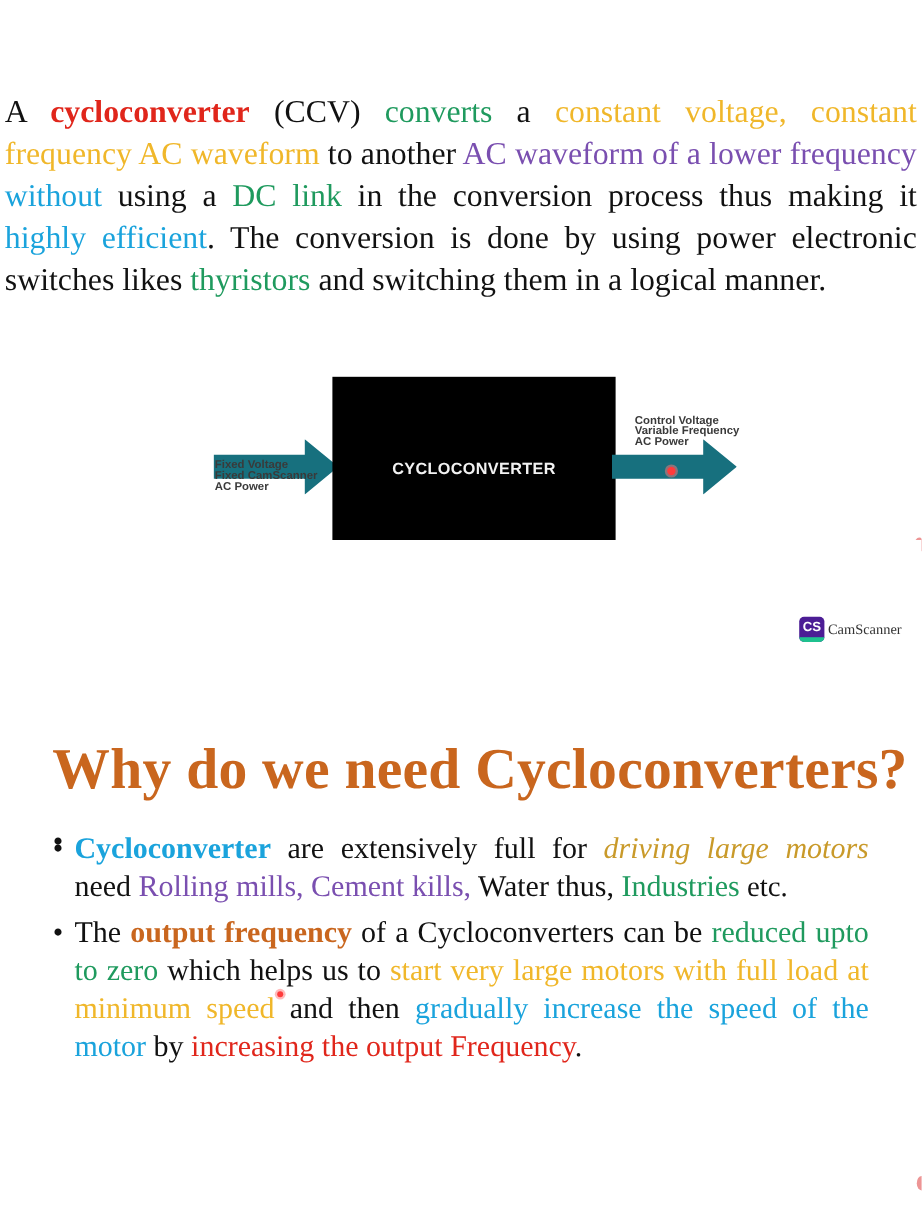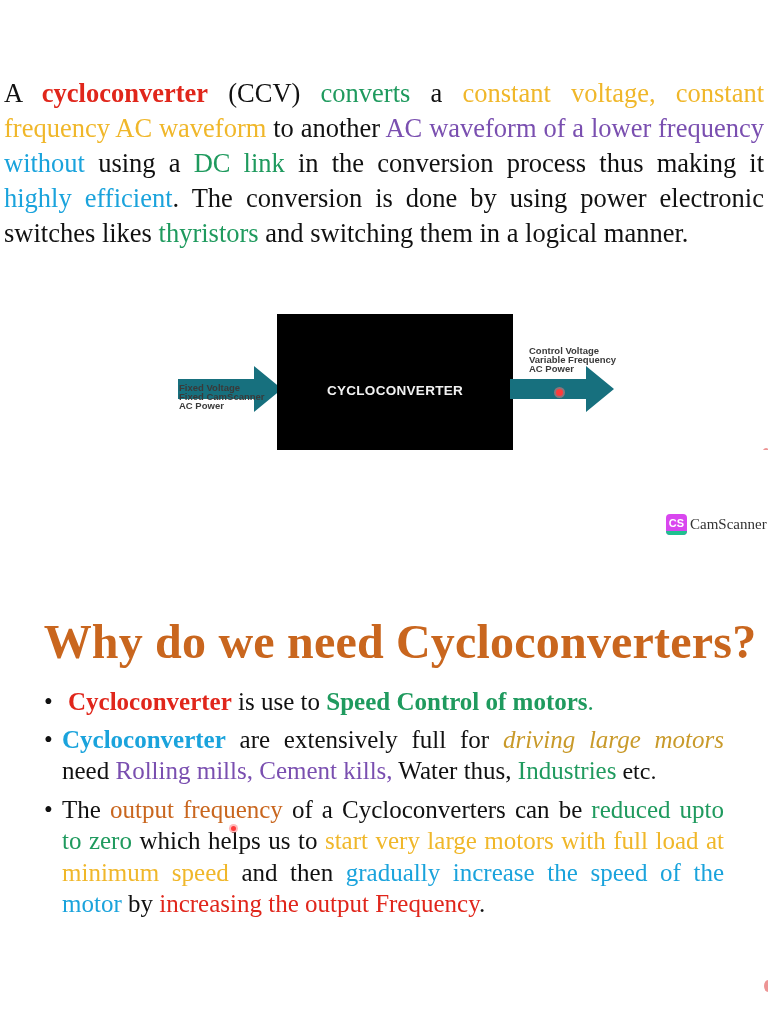--- a/index.html
+++ b/index.html
@@ -36,21 +36,21 @@
       line-height: 35px;
       text-align: justify;
       text-align-last: left;
       margin: 0;
     }
     .c-red { color: #e0261b; }
     .c-green { color: #1f9a5e; }
     .c-yellow { color: #f0b72a; }
     .c-purple { color: #7a4fb0; }
     .c-blue { color: #1aa3dc; }
-    .c-orange { color: #c9661e; }
+    .c-orange { color: #c9661e; font-weight: bold; }
     .c-gold { color: #c99a2a; font-style: italic; }
     .c-black { color: #111111; }
     .bold { font-weight: bold; }
 
     
     .diagram {
       position: absolute;
       left: 170px;
       top: 296px;
       width: 460px;
@@ -113,21 +113,21 @@
       position: absolute;
       left: 666px;
       top: 514px;
       display: flex;
       align-items: center;
       gap: 3px;
     }
     .cs-logo {
       width: 21px; height: 21px;
       border-radius: 4px;
-      background: #d946ef;
+      background: #4c1d95;
       position: relative;
       overflow: hidden;
       display: flex;
       align-items: center;
       justify-content: center;
     }
     .cs-logo::after {
       content: "";
       position: absolute;
       left: 0; right: 0; bottom: 0;
@@ -138,21 +138,21 @@
       color: #ffffff;
       font-family: "Liberation Sans", "DejaVu Sans", sans-serif;
       font-weight: bold;
       font-size: 11px;
       margin-top: -3px;
       position: relative;
       z-index: 1;
     }
     .cs-name {
       font-family: "Liberation Serif", "DejaVu Serif", serif;
-      font-size: 15px;
+      font-size: 12px;
       color: #333333;
     }
 
     
     .section-bottom {
       position: absolute;
       left: 0; top: 590px;
       width: 768px; height: 434px;
       background: #ffffff;
     }
@@ -240,21 +240,20 @@
     </div>
     <span class="cs-name">CamScanner</span>
   </div>
 
   <div class="section-bottom"></div>
   <h1 class="slide-title">Why do we need Cycloconverters?</h1>
 
   <ul class="bullet-list">
     <li class="bullet bullet-1">
       <span class="bullet-marker">•</span>
-      <span><span class="c-red bold">Cycloconverter</span><span class="c-black"> is use to </span><span class="c-green bold">Speed Control of motors</span><span class="c-green">.</span></span>
     </li>
     <li class="bullet bullet-2">
       <span class="bullet-marker">•</span>
       <span><span class="c-blue bold">Cycloconverter</span><span class="c-black"> are extensively full for </span><span class="c-gold">driving large motors</span><span class="c-black"> need  </span><span class="c-purple">Rolling mills, Cement kills,</span><span class="c-black"> Water thus, </span><span class="c-green">Industries</span><span class="c-black etc-big"> etc.</span></span>
     </li>
     <li class="bullet bullet-3">
       <span class="bullet-marker">•</span>
       <span><span class="c-black">The </span><span class="c-orange">output frequency</span><span class="c-black"> of a Cycloconverters can be </span><span class="c-green">reduced upto to zero</span><span class="c-black"> which helps us to </span><span class="c-yellow">start very large motors with full load at minimum speed</span><span class="c-black"> and then </span><span class="c-blue">gradually increase the speed of the motor</span><span class="c-black"> by </span><span class="c-red">increasing the output Frequency</span><span class="c-black">.</span></span>
     </li>
   </ul>

